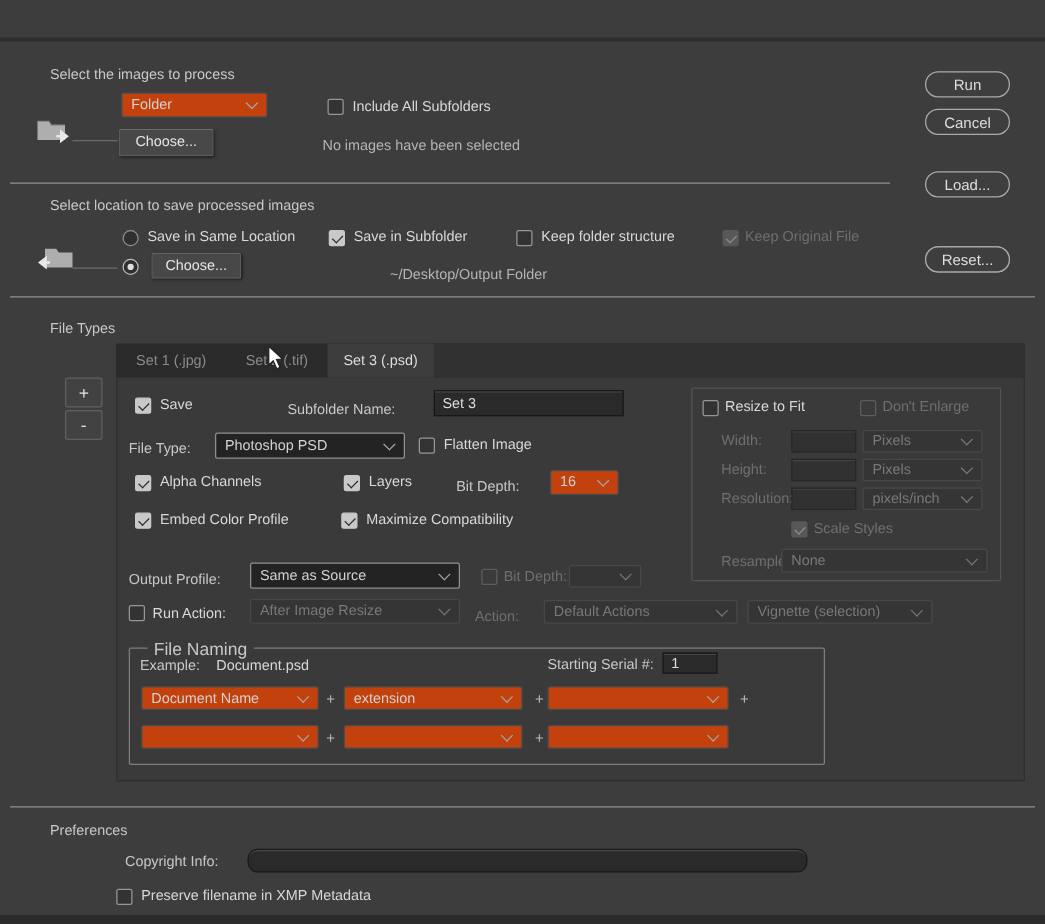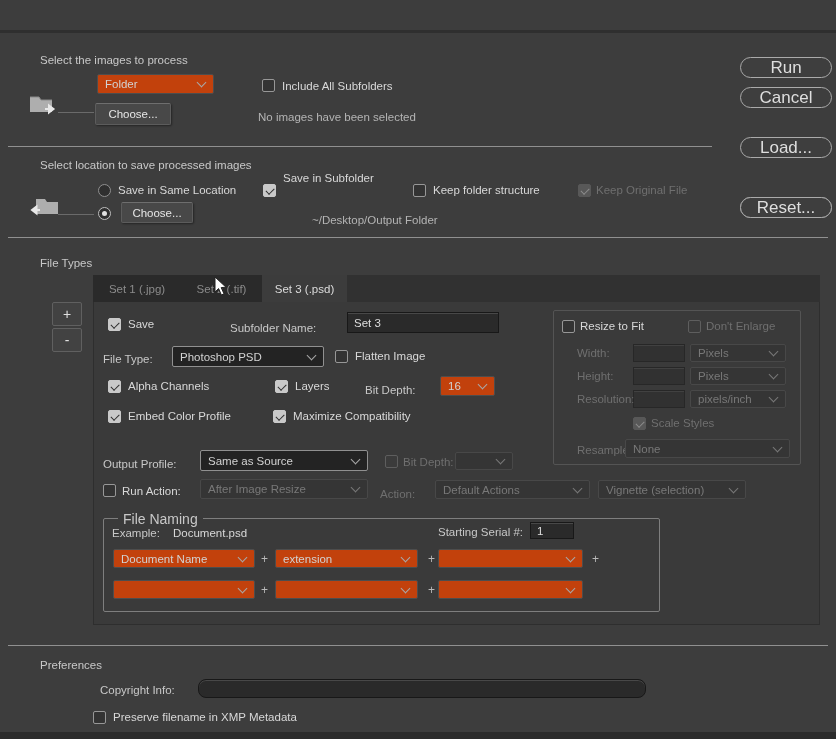--- a/index.html
+++ b/index.html
@@ -40,22 +40,22 @@
 
   .radio { position:absolute; width:13px; height:13px; border-radius:50%; background:#2f2f2f;
         border:1px solid #8f8f8f; box-sizing:border-box; }
   .radio.sel { border-color:#bdbdbd; }
   .radio.sel::after { content:""; position:absolute; left:3px; top:3px; width:5px; height:5px;
         border-radius:50%; background:#e0e0e0; }
 
   .btn { position:absolute; background:#484848; border:1px solid #5c5c5c; border-top-color:#6e6e6e;
         color:#e6e6e6; font-size:11.5px; display:flex; align-items:center; justify-content:center;
         border-radius:2px; box-shadow:1px 1px 2px rgba(0,0,0,0.4); box-sizing:border-box; }
-  .pill { position:absolute; width:92px; height:21px; border:1px solid #aaaaaa; border-radius:11px;
-        background:#3e3e3e; color:#dedede; font-size:17px; display:flex; align-items:center;
+  .pill { position:absolute; width:68px; height:21px; border:1px solid #aaaaaa; border-radius:11px;
+        background:#3e3e3e; color:#dedede; font-size:12px; display:flex; align-items:center;
         justify-content:center; box-sizing:border-box; }
 
   .input { position:absolute; background:#2a2a2a; border:1px solid #181818;
         box-shadow:inset 0 1px 0 rgba(255,255,255,0.14); color:#dedede; font-size:11.5px;
         display:flex; align-items:center; padding:0 6px; box-sizing:border-box; }
 
   .panel { position:absolute; left:93px; top:275px; width:727px; height:350px;
         background:#3a3a3a; border:1px solid #2e2e2e; box-sizing:border-box; }
   .tabstrip { position:absolute; left:93px; top:275px; width:727px; height:27px; background:#2a2a2a; }
   .tabstrip .lighter { position:absolute; left:254px; top:0; width:473px; height:27px; background:#313131; }
@@ -104,21 +104,21 @@
   <div class="lbl mid" style="left:258px; top:110px;">No images have been selected</div>
 
   <div class="sep" style="left:8px; top:146px; width:704px;"></div>
 
   <div class="lbl" style="left:40px; top:158px;">Select location to save processed images</div>
 
   <span class="radio" style="left:98px; top:184px;"></span>
   <div class="lbl bright" style="left:118px; top:183px;">Save in Same Location</div>
 
   <span class="cb checked" style="left:263px; top:184px;"></span>
-  <div class="lbl bright" style="left:283px; top:171px;">Save in Subfolder</div>
+  <div class="lbl bright" style="left:283px; top:183px;">Save in Subfolder</div>
 
   <span class="cb" style="left:413px; top:184px;"></span>
   <div class="lbl bright" style="left:433px; top:183px;">Keep folder structure</div>
 
   <span class="cb dis checked" style="left:578px; top:184px;"></span>
   <div class="lbl dim" style="left:596px; top:183px;">Keep Original File</div>
 
   <svg class="abs" style="left:30px; top:193px;" width="30" height="24" viewBox="0 0 30 24">
     <path d="M6 6 h9 l2 3 h11 v12 H6 Z" fill="#aeaeae"></path>
     <path d="M10 17 h-7 M6.5 13.5 l-4.5 3.5 4.5 3.5 z" stroke="#e8e8e8" stroke-width="2" fill="#e8e8e8"></path>

